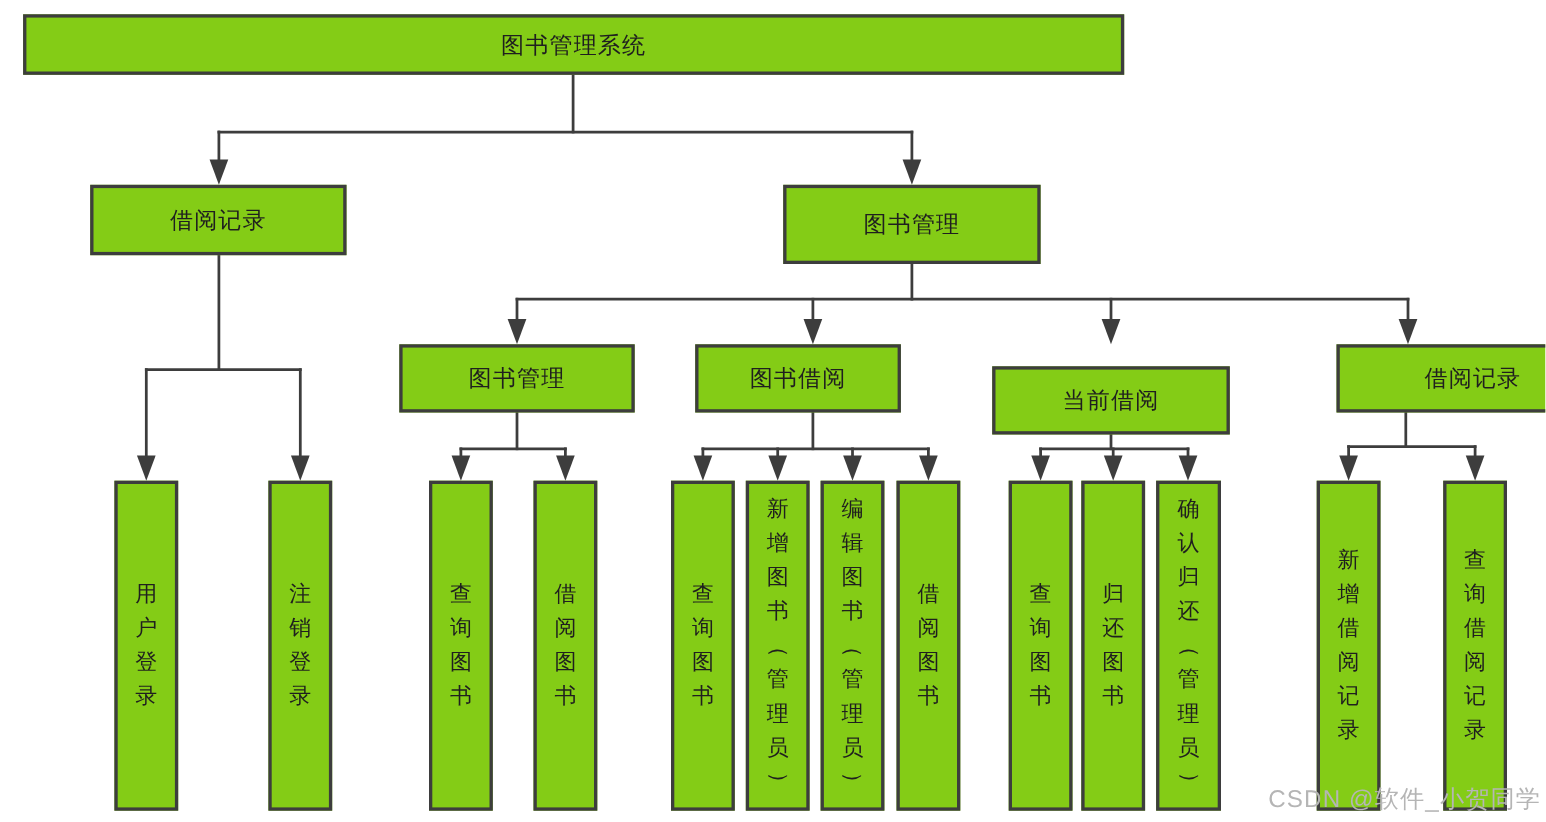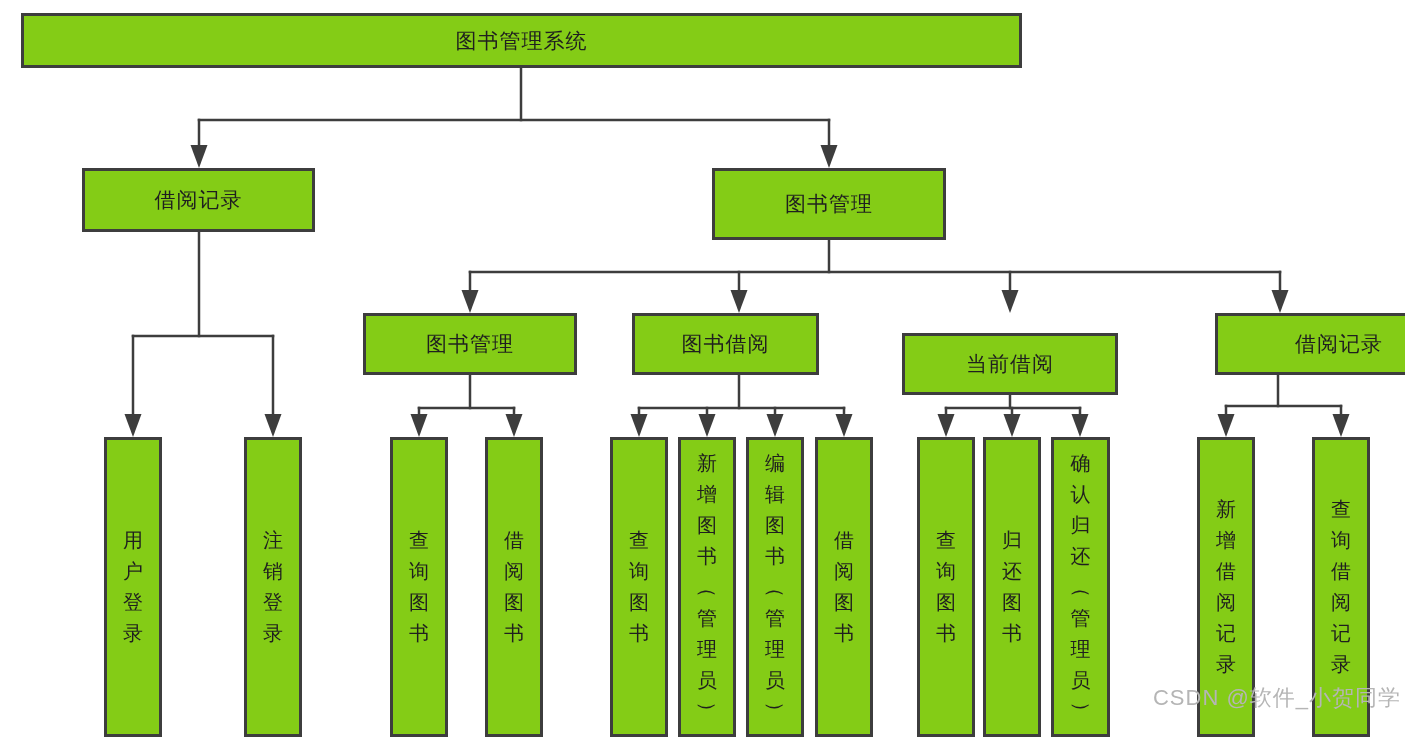--- a/index.html
+++ b/index.html
@@ -47,21 +47,21 @@
     line-height: 31px;
     height: 31px;
     text-align: center;
   }
   .node.vert .ch.rot {
     transform: rotate(90deg);
   }
   .watermark {
     position: absolute;
     right: 4px;
-    top: 683px;
+    top: 712px;
     font-size: 22px;
     color: #b5b5b5;
     letter-spacing: 1px;
     white-space: nowrap;
   }
 </style>
 </head>
 <body>
 
 <div class="canvas">

